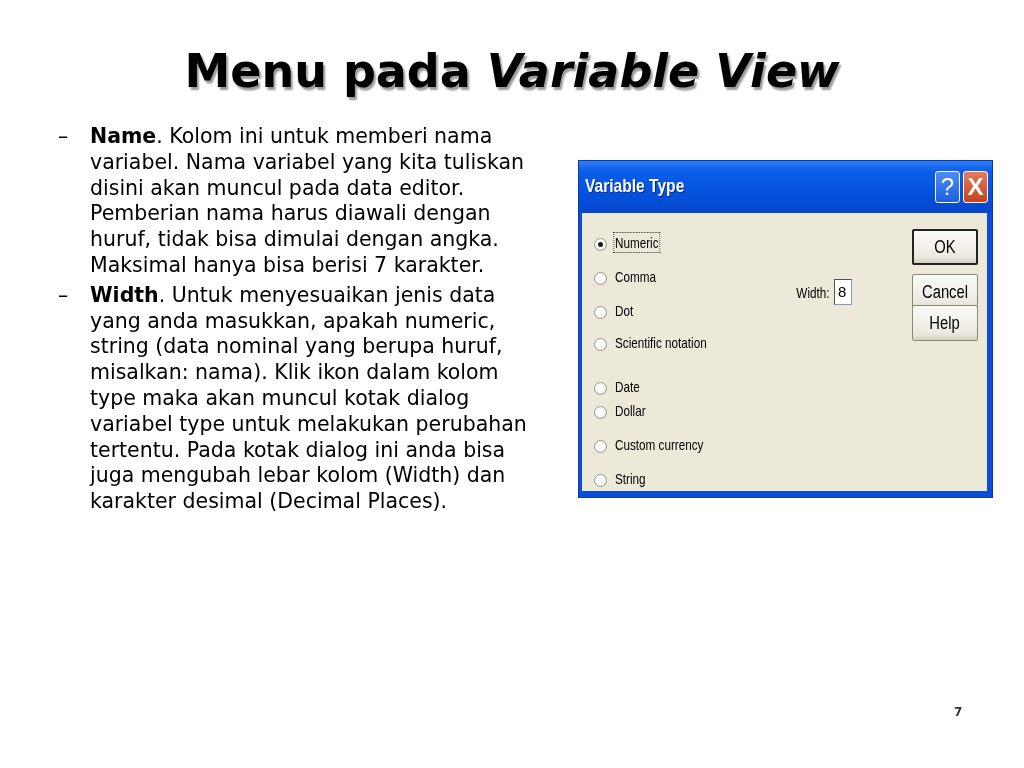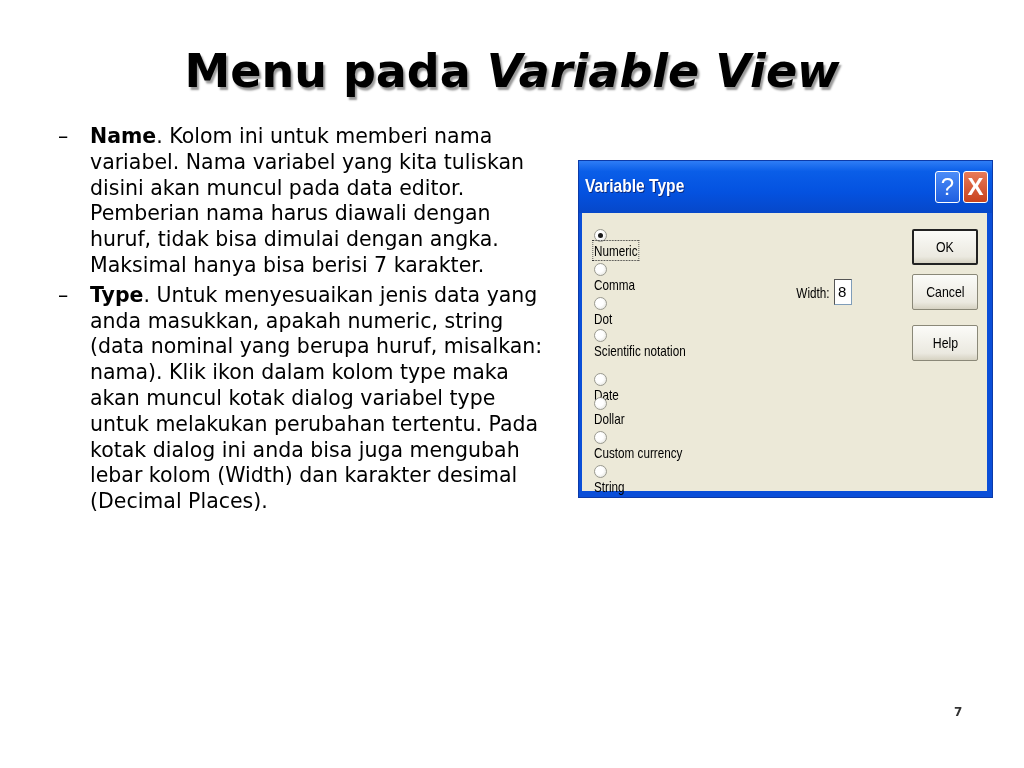--- a/index.html
+++ b/index.html
@@ -35,57 +35,57 @@
     }
     .tb-btn {
       position: absolute; top: 10px; width: 25px; height: 32px; border: 1px solid #fff; border-radius: 3px;
       color: #fff; font-size: 24px; text-align: center; line-height: 30px; font-family: "Liberation Sans", sans-serif; box-sizing: border-box;
     }
     .tb-help { left: 356px; background: linear-gradient(#4c8cf8, #1f5fe0); }
     .tb-close { left: 384px; background: linear-gradient(#e87a58, #c8421e); font-weight: bold; }
     .client {
       position: absolute; left: 3px; top: 52px; right: 5px; bottom: 6px; background: #ece9d8;
     }
-    .radio-row { position: absolute; left: 12px; height: 22px; display: flex; align-items: flex-start; font-family: "Liberation Sans", sans-serif; font-size: 15px; flex-direction: column; }
+    .radio-row { position: absolute; left: 12px; height: 22px; display: flex; align-items: flex-end; font-family: "Liberation Sans", sans-serif; font-size: 15px; }
     .radio-row .lbl { display: inline-block; transform: scaleX(0.78); transform-origin: left center; white-space: nowrap; }
     .radio {
       width: 11px; height: 11px; border-radius: 50%; background: radial-gradient(circle at 40% 40%, #fff 40%, #dcdcd4 100%);
       border: 1px solid #9a9a90; margin-right: 8px; position: relative; flex: none;
     }
     .radio.on::after { content: ""; position: absolute; left: 3px; top: 3px; width: 5px; height: 5px; border-radius: 50%; background: #1a1a1a; }
     .focus { outline: 1px dotted #333; outline-offset: 1px; }
     .field-row { position: absolute; right: 135px; display: flex; align-items: center; font-family: "Liberation Sans", sans-serif; font-size: 15px; margin-top: 14px; }
     .field-row .lbl { display: inline-block; transform: scaleX(0.78); transform-origin: right center; white-space: nowrap; }
     .field {
       width: 18px; height: 26px; background: #fff; border: 1px solid #7f9db9; border-top-color: #555; border-left-color: #555;
       margin-left: 4px; font-size: 15px; line-height: 24px; padding-left: 3px; box-sizing: border-box;
     }
     .btn {
       position: absolute; left: 330px; width: 66px; height: 36px; box-sizing: border-box;
       background: linear-gradient(#fbfbf8, #ebe9e0 80%, #d6d2c2); border: 1px solid #8a8878; border-radius: 2px;
-      font-family: "Liberation Sans", sans-serif; font-size: 15px; text-align: center; line-height: 34px;
+      font-family: "Liberation Sans", sans-serif; font-size: 18px; text-align: center; line-height: 34px;
     }
     .btn .lbl { display: inline-block; transform: scaleX(0.82); }
     .btn.default { border: 2px solid #222; line-height: 32px; }
   </style>
 </head>
 <body>
 
 <div class="title">
   <span>Menu pada </span><span class="it">Variable View</span>
 </div>
 
 <div class="bullets">
   <div class="bullet">
     <span class="dash">–</span>
     <b>Name</b><span>. Kolom ini untuk memberi nama variabel. Nama variabel yang kita tuliskan disini akan muncul pada data editor. Pemberian nama harus diawali dengan huruf, tidak bisa dimulai dengan angka. Maksimal hanya bisa berisi 7 karakter.</span>
   </div>
   <div class="bullet">
     <span class="dash">–</span>
-    <b>Type</b><span>. Untuk menyesuaikan jenis data yang anda masukkan, apakah numeric, string (data nominal yang berupa huruf, misalkan: nama). Klik ikon dalam kolom type maka akan muncul kotak dialog variabel type untuk melakukan perubahan tertentu. Pada kotak dialog ini anda bisa juga mengubah lebar kolom (Width) dan karakter desimal (Decimal Places).</span>
+    <b>Width</b><span>. Untuk menyesuaikan jenis data yang anda masukkan, apakah numeric, string (data nominal yang berupa huruf, misalkan: nama). Klik ikon dalam kolom type maka akan muncul kotak dialog variabel type untuk melakukan perubahan tertentu. Pada kotak dialog ini anda bisa juga mengubah lebar kolom (Width) dan karakter desimal (Decimal Places).</span>
   </div>
 </div>
 
 <div class="dialog">
   <div class="titlebar">
     <span class="ttl">Variable Type</span>
     <div class="tb-btn tb-help">?</div>
     <div class="tb-btn tb-close">X</div>
   </div>
   <div class="client">
@@ -126,19 +126,19 @@
       <span class="lbl">Width:</span>
       <div class="field">8</div>
     </div>
 
     <div class="btn default" style="top:16px">
       <span class="lbl">OK</span>
     </div>
     <div class="btn" style="top:61px">
       <span class="lbl">Cancel</span>
     </div>
-    <div class="btn" style="top:112px">
+    <div class="btn" style="top:92px">
       <span class="lbl">Help</span>
     </div>
   </div>
 </div>
 
 <div class="page-num">7</div>
 
 </body></html>

